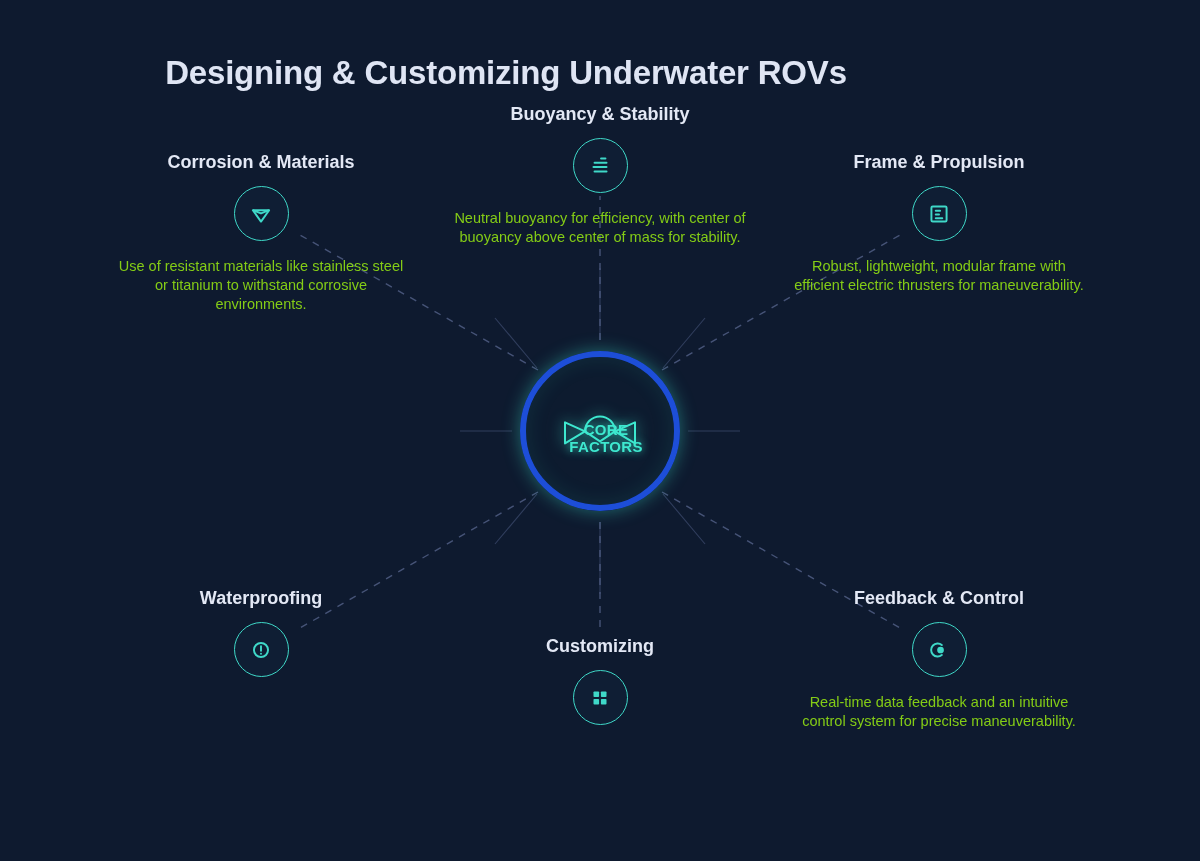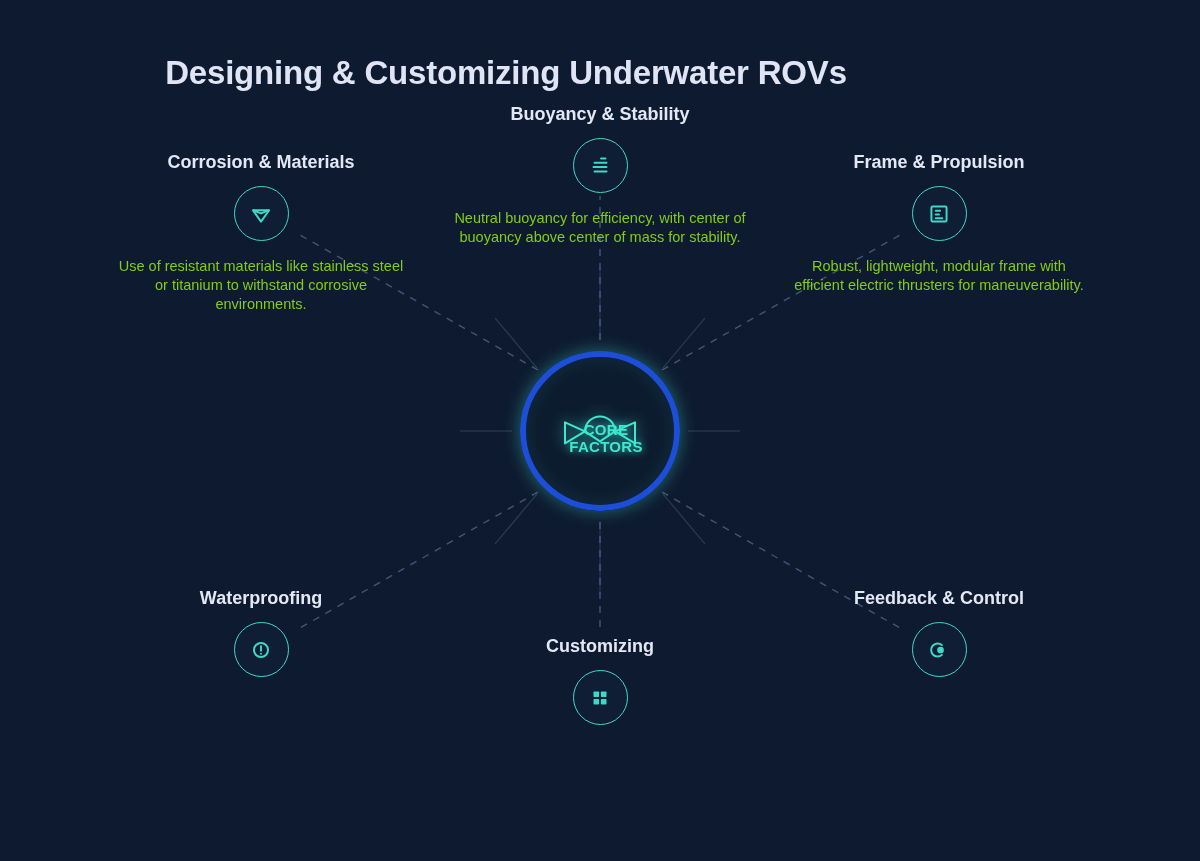--- a/index.html
+++ b/index.html
@@ -225,20 +225,21 @@
     <div class="gap-a"></div>
     <div class="node-icon-wrap">
       <div class="node-icon">
         <svg width="26" height="26" viewBox="0 0 24 24" fill="none" stroke="#3fd8c8" stroke-width="1.8" stroke-linecap="round">
           <path d="M14.6 7.4 A6 6 0 1 0 14.6 16.6"></path>
           <circle cx="13.4" cy="12" r="3.1" fill="#3fd8c8" stroke="none"></circle>
         </svg>
       </div>
     </div>
     <div class="gap-b"></div>
+    <div class="node-desc">Real-time data feedback and an intuitive control system for precise maneuverability.</div>
   </div>
 
   <div class="hub">
     <div class="hub-icon">
       <svg width="86" height="56" viewBox="0 0 86 56" fill="none" stroke="#3ee8cf" stroke-width="2" stroke-linejoin="round" stroke-linecap="round">
         <path d="M28 34 A15 15 0 0 1 58 34"></path>
         <path d="M28 34 L8 25 L8 46 L28 34"></path>
         <path d="M58 34 L78 25 L78 46 L58 34"></path>
         <path d="M28 34 L43 44 L58 34"></path>
       </svg>

